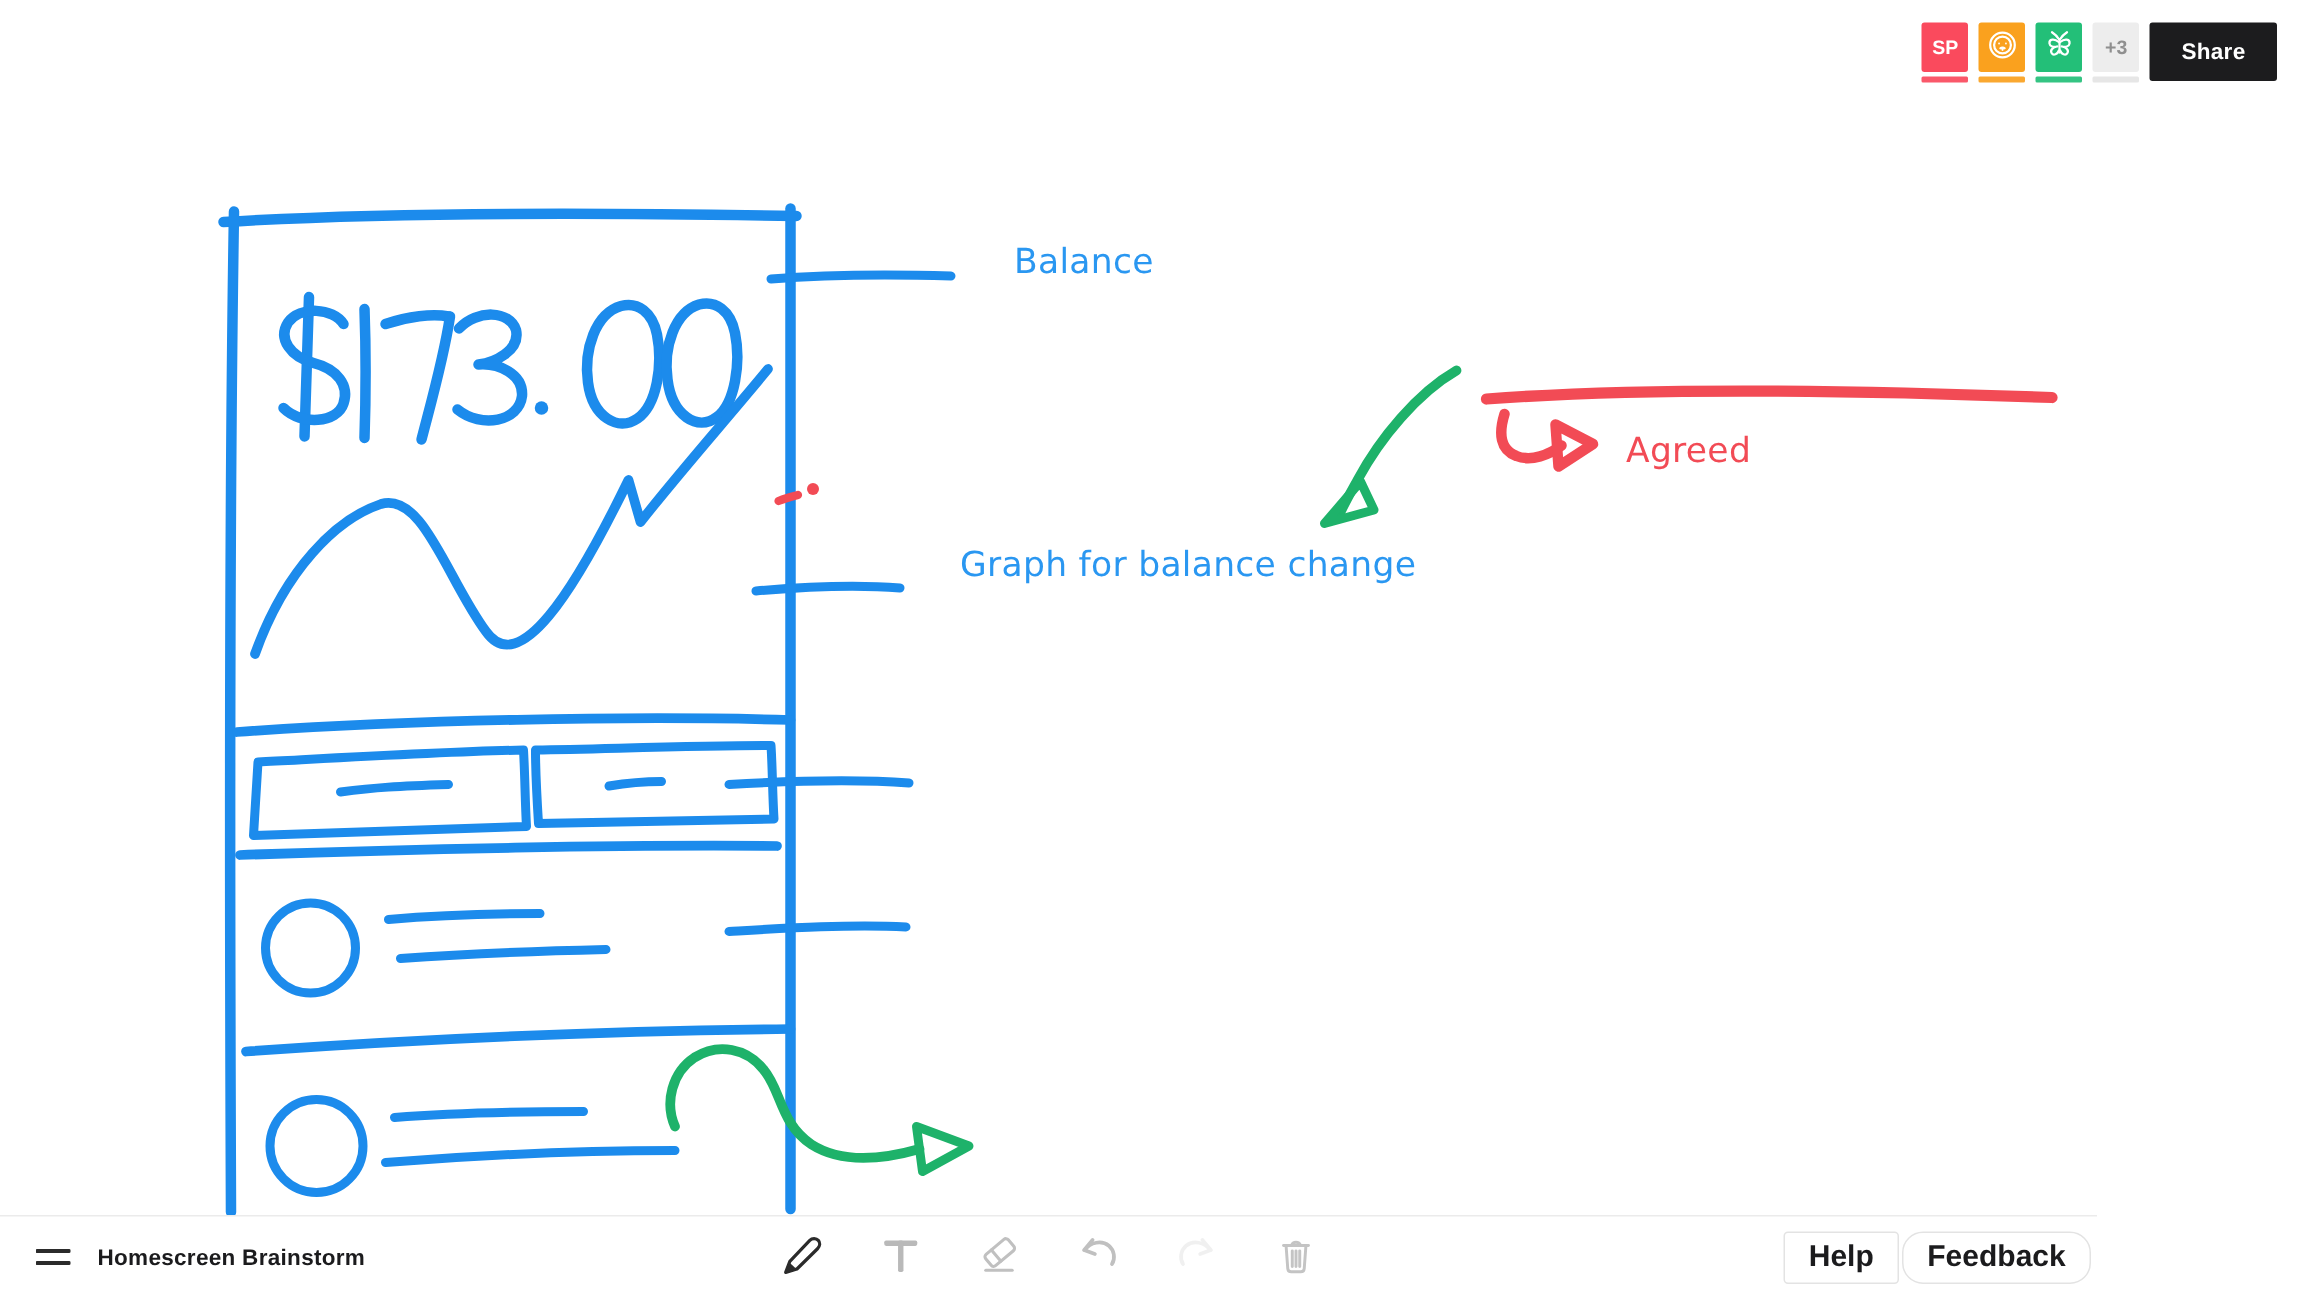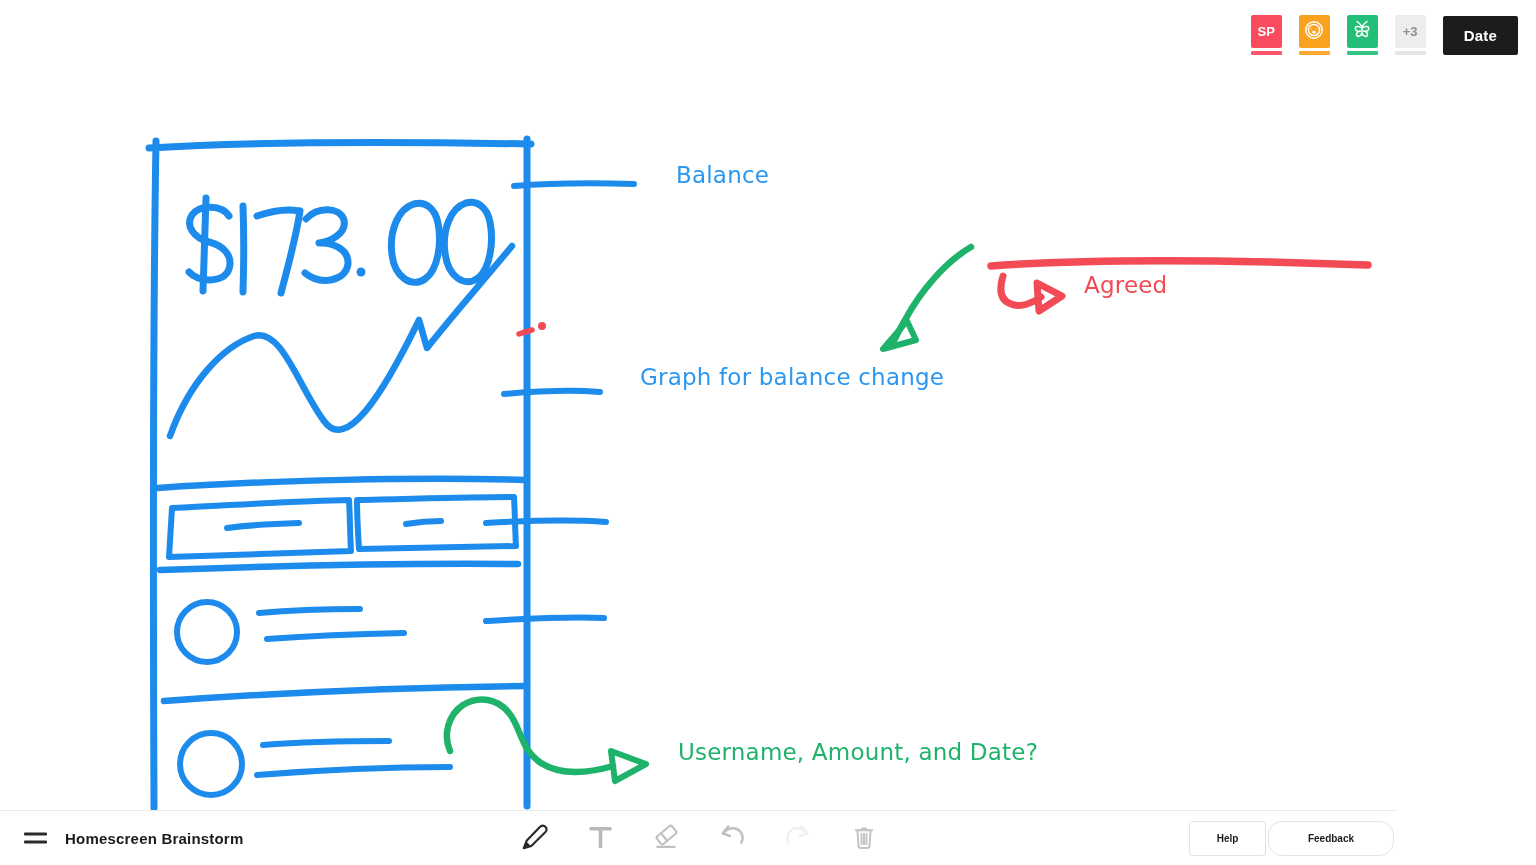--- a/index.html
+++ b/index.html
@@ -19,21 +19,21 @@
   .note { position:absolute; font-family:"DejaVu Sans","Liberation Sans",sans-serif;
           font-size:23px; letter-spacing:.2px; white-space:nowrap; }
   .c-blue  { color:var(--text-blue); }
   .c-green { color:var(--ink-green); }
   .c-red   { color:var(--ink-red); }
 
   .sr-only { position:absolute; width:1px; height:1px; overflow:hidden;
              clip:rect(0 0 0 0); white-space:nowrap; }
 
   
-  .header { position:absolute; top:15px; right:18px; display:flex; align-items:flex-end; gap:17px; }
+  .header { position:absolute; top:15px; right:18px; display:flex; align-items:flex-start; gap:7px; }
   .badge-col { display:flex; flex-direction:column; align-items:stretch; width:31px; }
   .badge { width:31px; height:33px; border-radius:2px; display:flex; align-items:center;
            justify-content:center; color:#fff; font-weight:bold; font-size:13px; }
   .badge-strip { height:4px; margin-top:3px; border-radius:1px; opacity:.92; }
   .b-red    { background:var(--avatar-red); }
   .b-orange { background:var(--avatar-orange); }
   .b-green  { background:var(--avatar-green); }
   .b-gray   { background:var(--overflow-bg); color:var(--overflow-text); }
   .s-red    { background:var(--avatar-red); }
   .s-orange { background:var(--avatar-orange); }
@@ -48,21 +48,21 @@
             border-top:1px solid var(--footer-border); }
   .footer-left { position:absolute; left:24px; top:0; height:100%; display:flex; align-items:center; gap:18px; }
   .board-title { font-weight:bold; font-size:15px; color:var(--title-color); letter-spacing:.2px; }
   .tools { position:absolute; left:50%; top:0; transform:translateX(-50%); height:100%;
            display:flex; align-items:center; gap:33px; }
   .tool-btn { background:none; border:none; padding:2px; cursor:pointer; display:flex;
               align-items:center; justify-content:center; }
   .tool-redo { opacity:.12; }
   .footer-right { position:absolute; right:4px; top:10px; display:flex; gap:2px; }
   .flat-btn { height:35px; background:#fff; border:1px solid var(--button-border); border-radius:3px;
-              font-family:inherit; font-weight:bold; font-size:10px; color:var(--title-color);
+              font-family:inherit; font-weight:bold; font-size:20px; color:var(--title-color);
               cursor:pointer; }
   .help-btn { width:77px; }
   .feedback-btn { width:126px;border-radius:14px; }
 </style>
 </head>
 <body>
 
 <div class="stage">
 
   <svg class="canvas-svg" viewBox="0 0 1536 865" xmlns="http://www.w3.org/2000/svg">
@@ -125,23 +125,22 @@
       <path class="ink ink-green" stroke-width="6.5" d="M971,247 C945,262 920,292 905,320 C900,329 896,336 893,343"></path>
       <path class="ink ink-green" stroke-width="6" d="M907,321 L883,349 L916,340 Z"></path>
       <path class="ink ink-green" stroke-width="6.5" d="M450,751 C443,735 448,715 463,705 C479,695 498,699 509,713 C521,727 520,749 541,763 C563,777 592,772 613,766"></path>
       <path class="ink ink-green" stroke-width="6" d="M611,751 L646,764 L615,781 Z"></path>
     </g>
   </svg>
 
   <span class="sr-only">$173.00</span>
 
   <div class="note c-blue" style="left:676px; top:162px;">Balance</div>
-  <div class="note c-red" style="left:1084px; top:272px;">Agreed</div>
+  <div class="note c-red" style="left:1084px; top:288px;">Agreed</div>
   <div class="note c-blue" style="left:640px; top:364px;">Graph for balance change</div>
-  <div class="note c-green" style="left:678px; top:739px;">Username, Amount, and Date?</div>
 
   <div class="header">
     <div class="badge-col">
       <div class="badge b-red">SP</div>
       <div class="badge-strip s-red"></div>
     </div>
     <div class="badge-col">
       <div class="badge b-orange">
         <span>
           <svg width="22" height="22" viewBox="0 0 22 22" fill="none" stroke="#fff" stroke-width="1.5" stroke-linecap="round">
@@ -166,21 +165,21 @@
             <path d="M12.5,10 C15.5,7.5 19,8 18.7,11 C18.5,13 16,13.6 13.5,13 C16.5,13.6 18.5,15.5 17.2,17.5 C16,19.3 13.2,18 12.5,15.7"></path>
           </svg>
         </span>
       </div>
       <div class="badge-strip s-green"></div>
     </div>
     <div class="badge-col">
       <div class="badge b-gray">+3</div>
       <div class="badge-strip s-gray"></div>
     </div>
-    <button class="share-btn">Date</button>
+    <button class="share-btn">Share</button>
   </div>
 
   <div class="footer">
     <div class="footer-left">
       <span style="cursor:pointer; display:flex;">
         <svg width="23" height="14" viewBox="0 0 23 14">
           <path d="M1,3 H22 M1,11 H22" stroke="#2b2b2b" stroke-width="2.8" stroke-linecap="round" fill="none"></path>
         </svg>
       </span>
       <span class="board-title">Homescreen Brainstorm</span>

